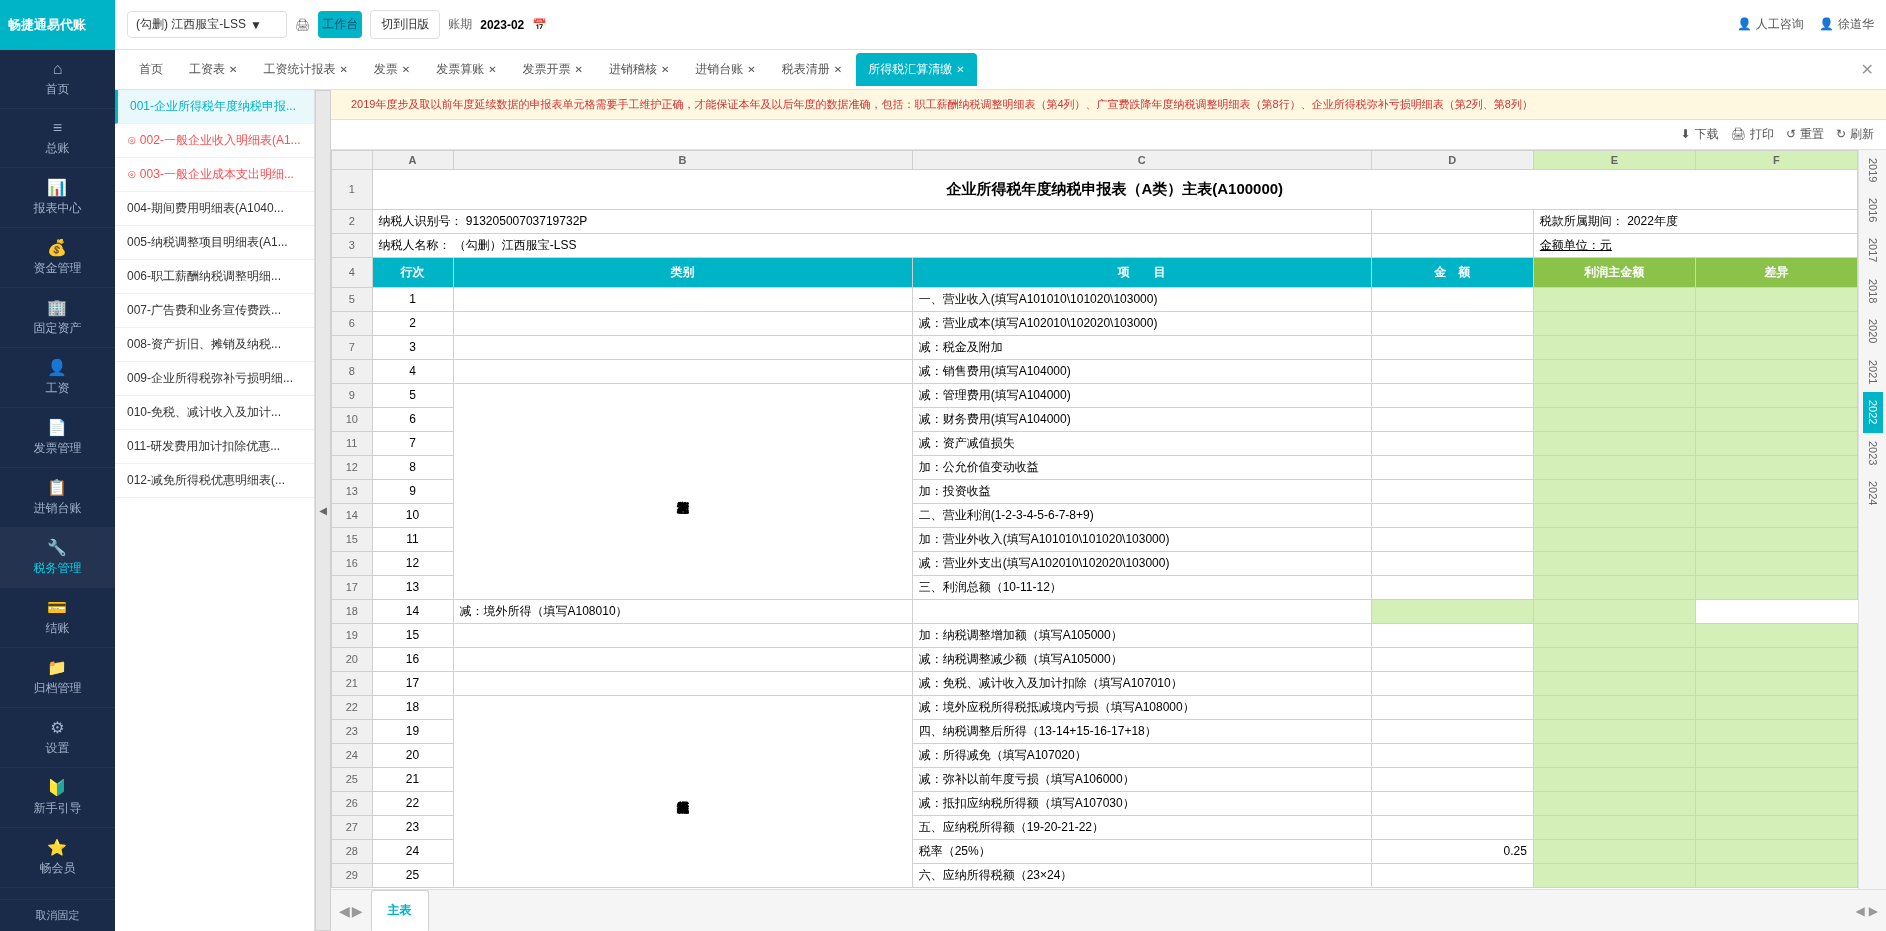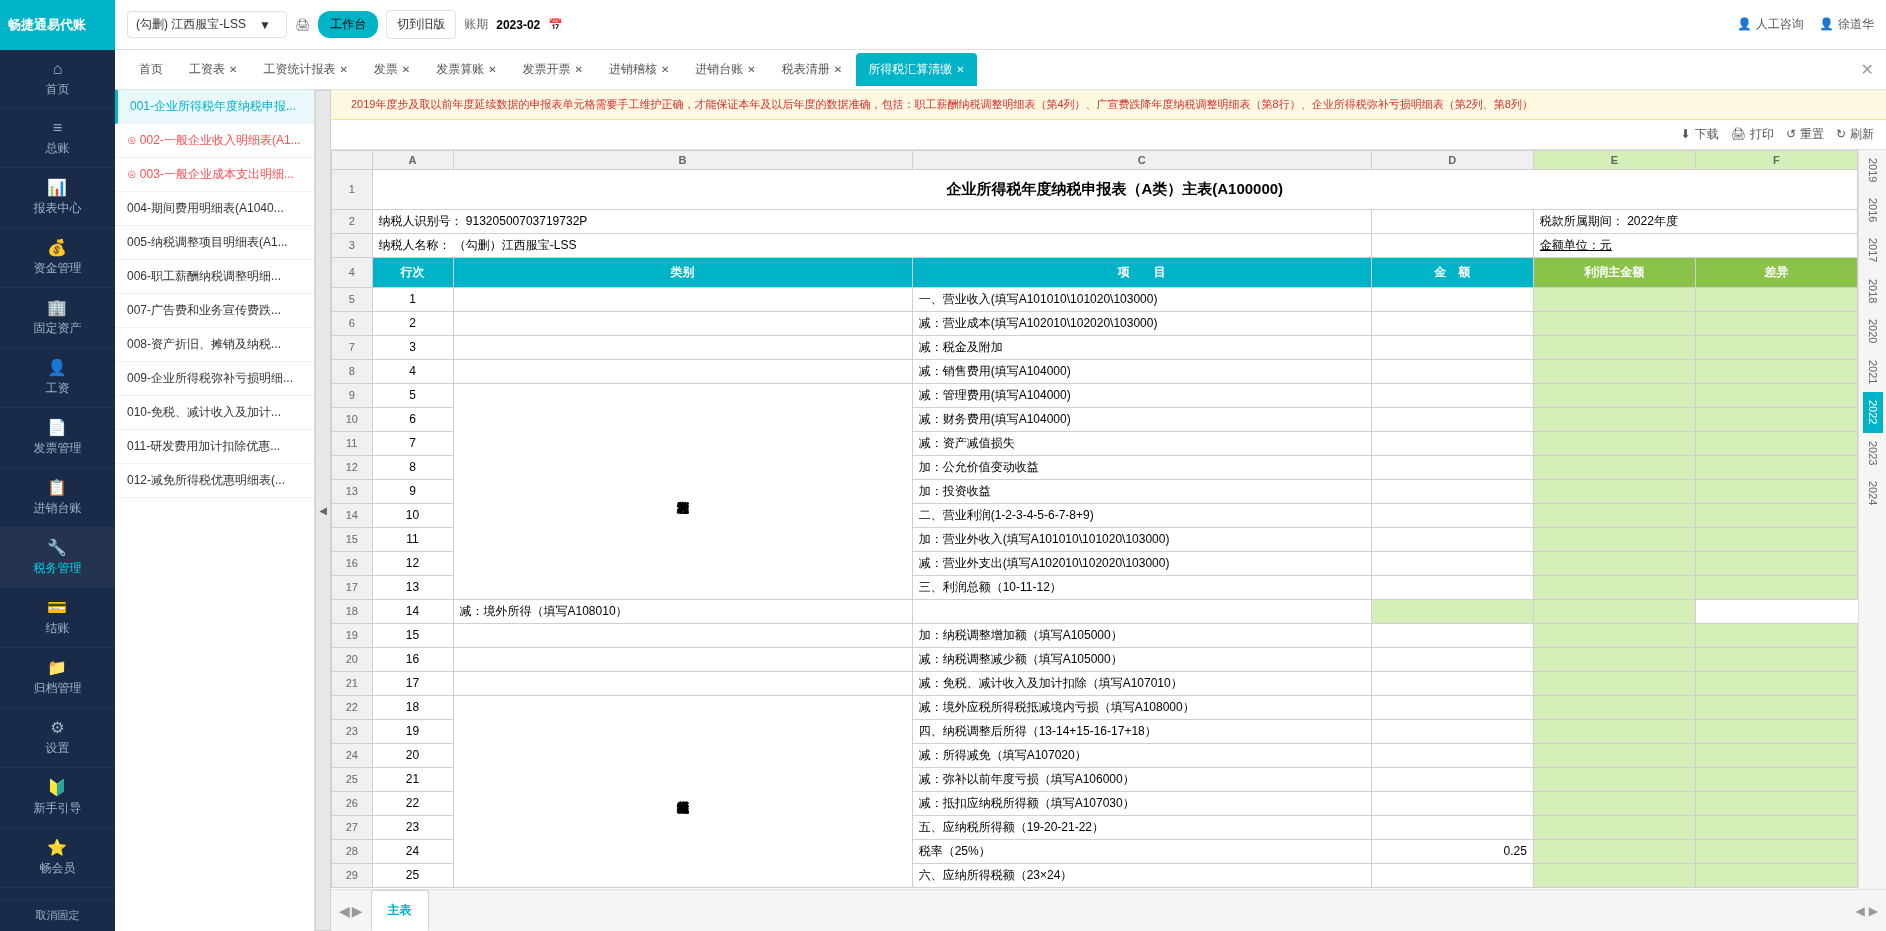--- a/index.html
+++ b/index.html
@@ -64,35 +64,35 @@
       height: 50px;
       display: flex;
       align-items: center;
       padding: 0 12px;
       border-bottom: 1px solid #e0e0e0;
       gap: 8px;
     }
     .topbar-company {
       display: flex;
       align-items: center;
-      gap: 13px;
+      gap: 4px;
       border: 1px solid #e0e0e0;
       border-radius: 4px;
       padding: 4px 8px;
       min-width: 160px;
       cursor: pointer;
       font-size: 12px;
       color: #333;
     }
     .topbar-btn {
       background: #00b4c8;
-      color: #000000;
+      color: #0c4a6e;
       border: none;
-      border-radius: 12px;
-      padding: 5px 12px;
+      border-radius: 4px;
+      padding: 5px 4px;
       cursor: pointer;
       font-size: 12px;
     }
     .topbar-btn-outline {
       background: white;
       color: #333;
       border: 1px solid #e0e0e0;
       border-radius: 4px;
       padding: 5px 10px;
       cursor: pointer;

